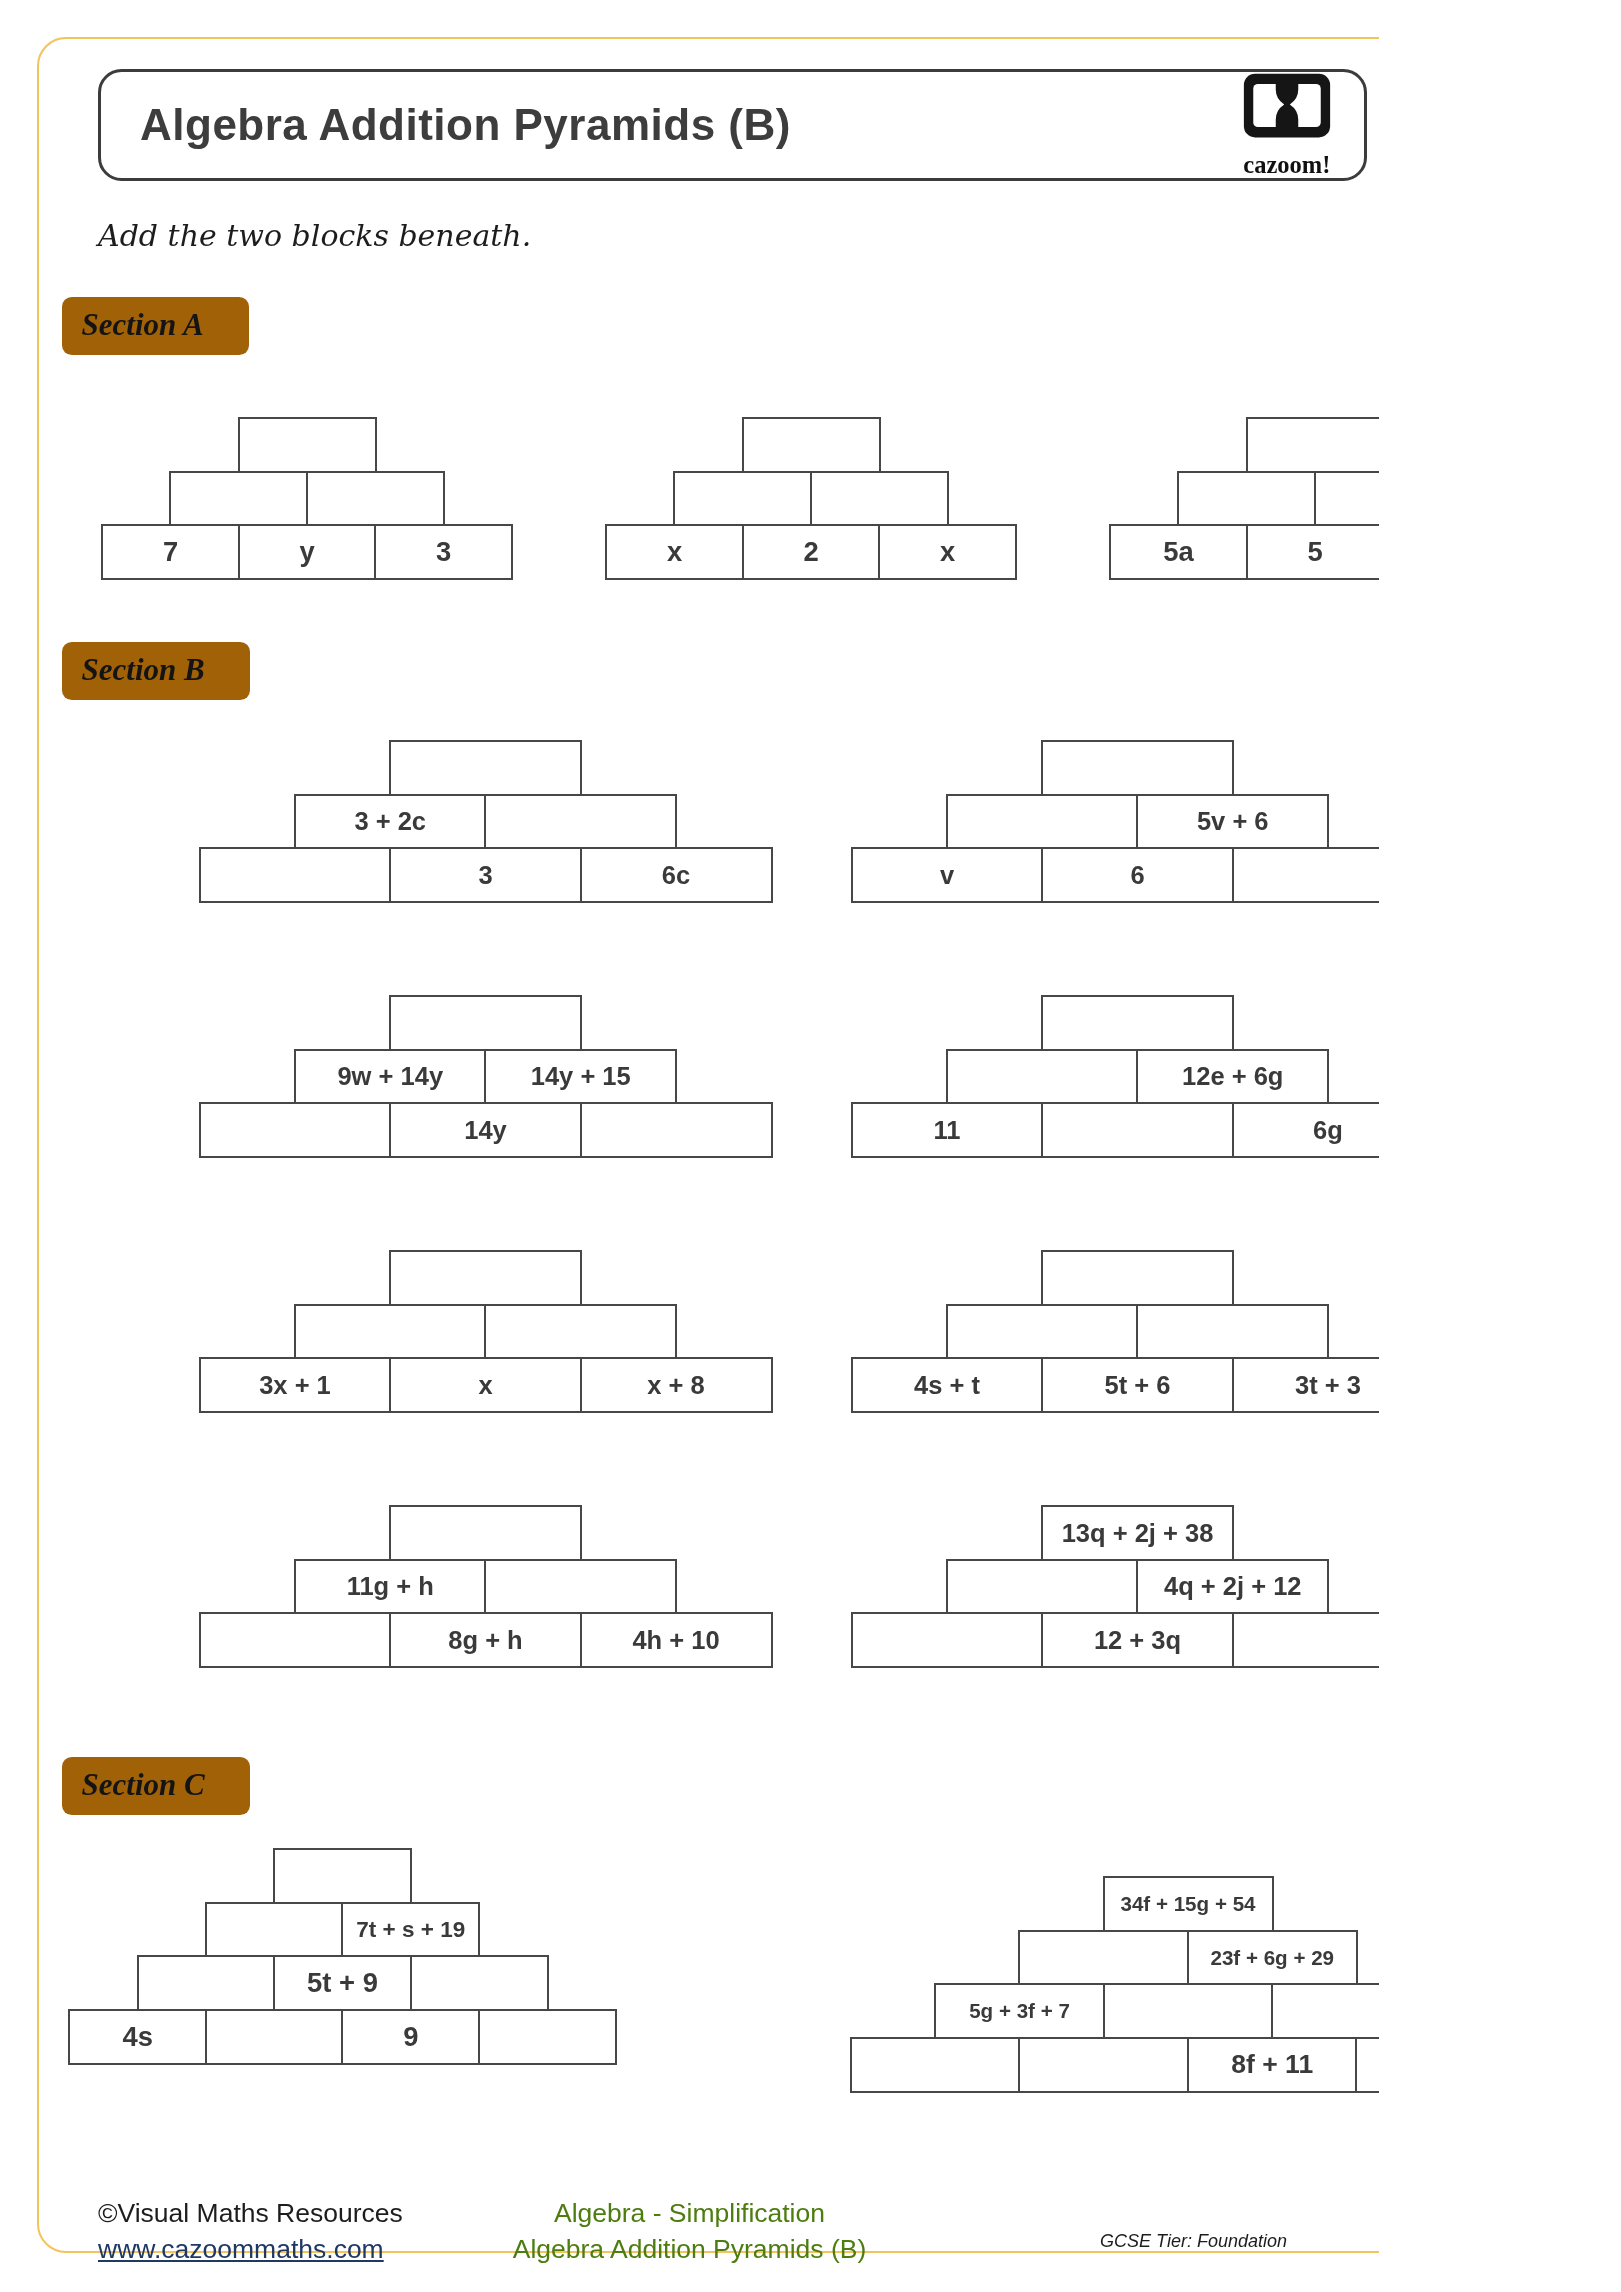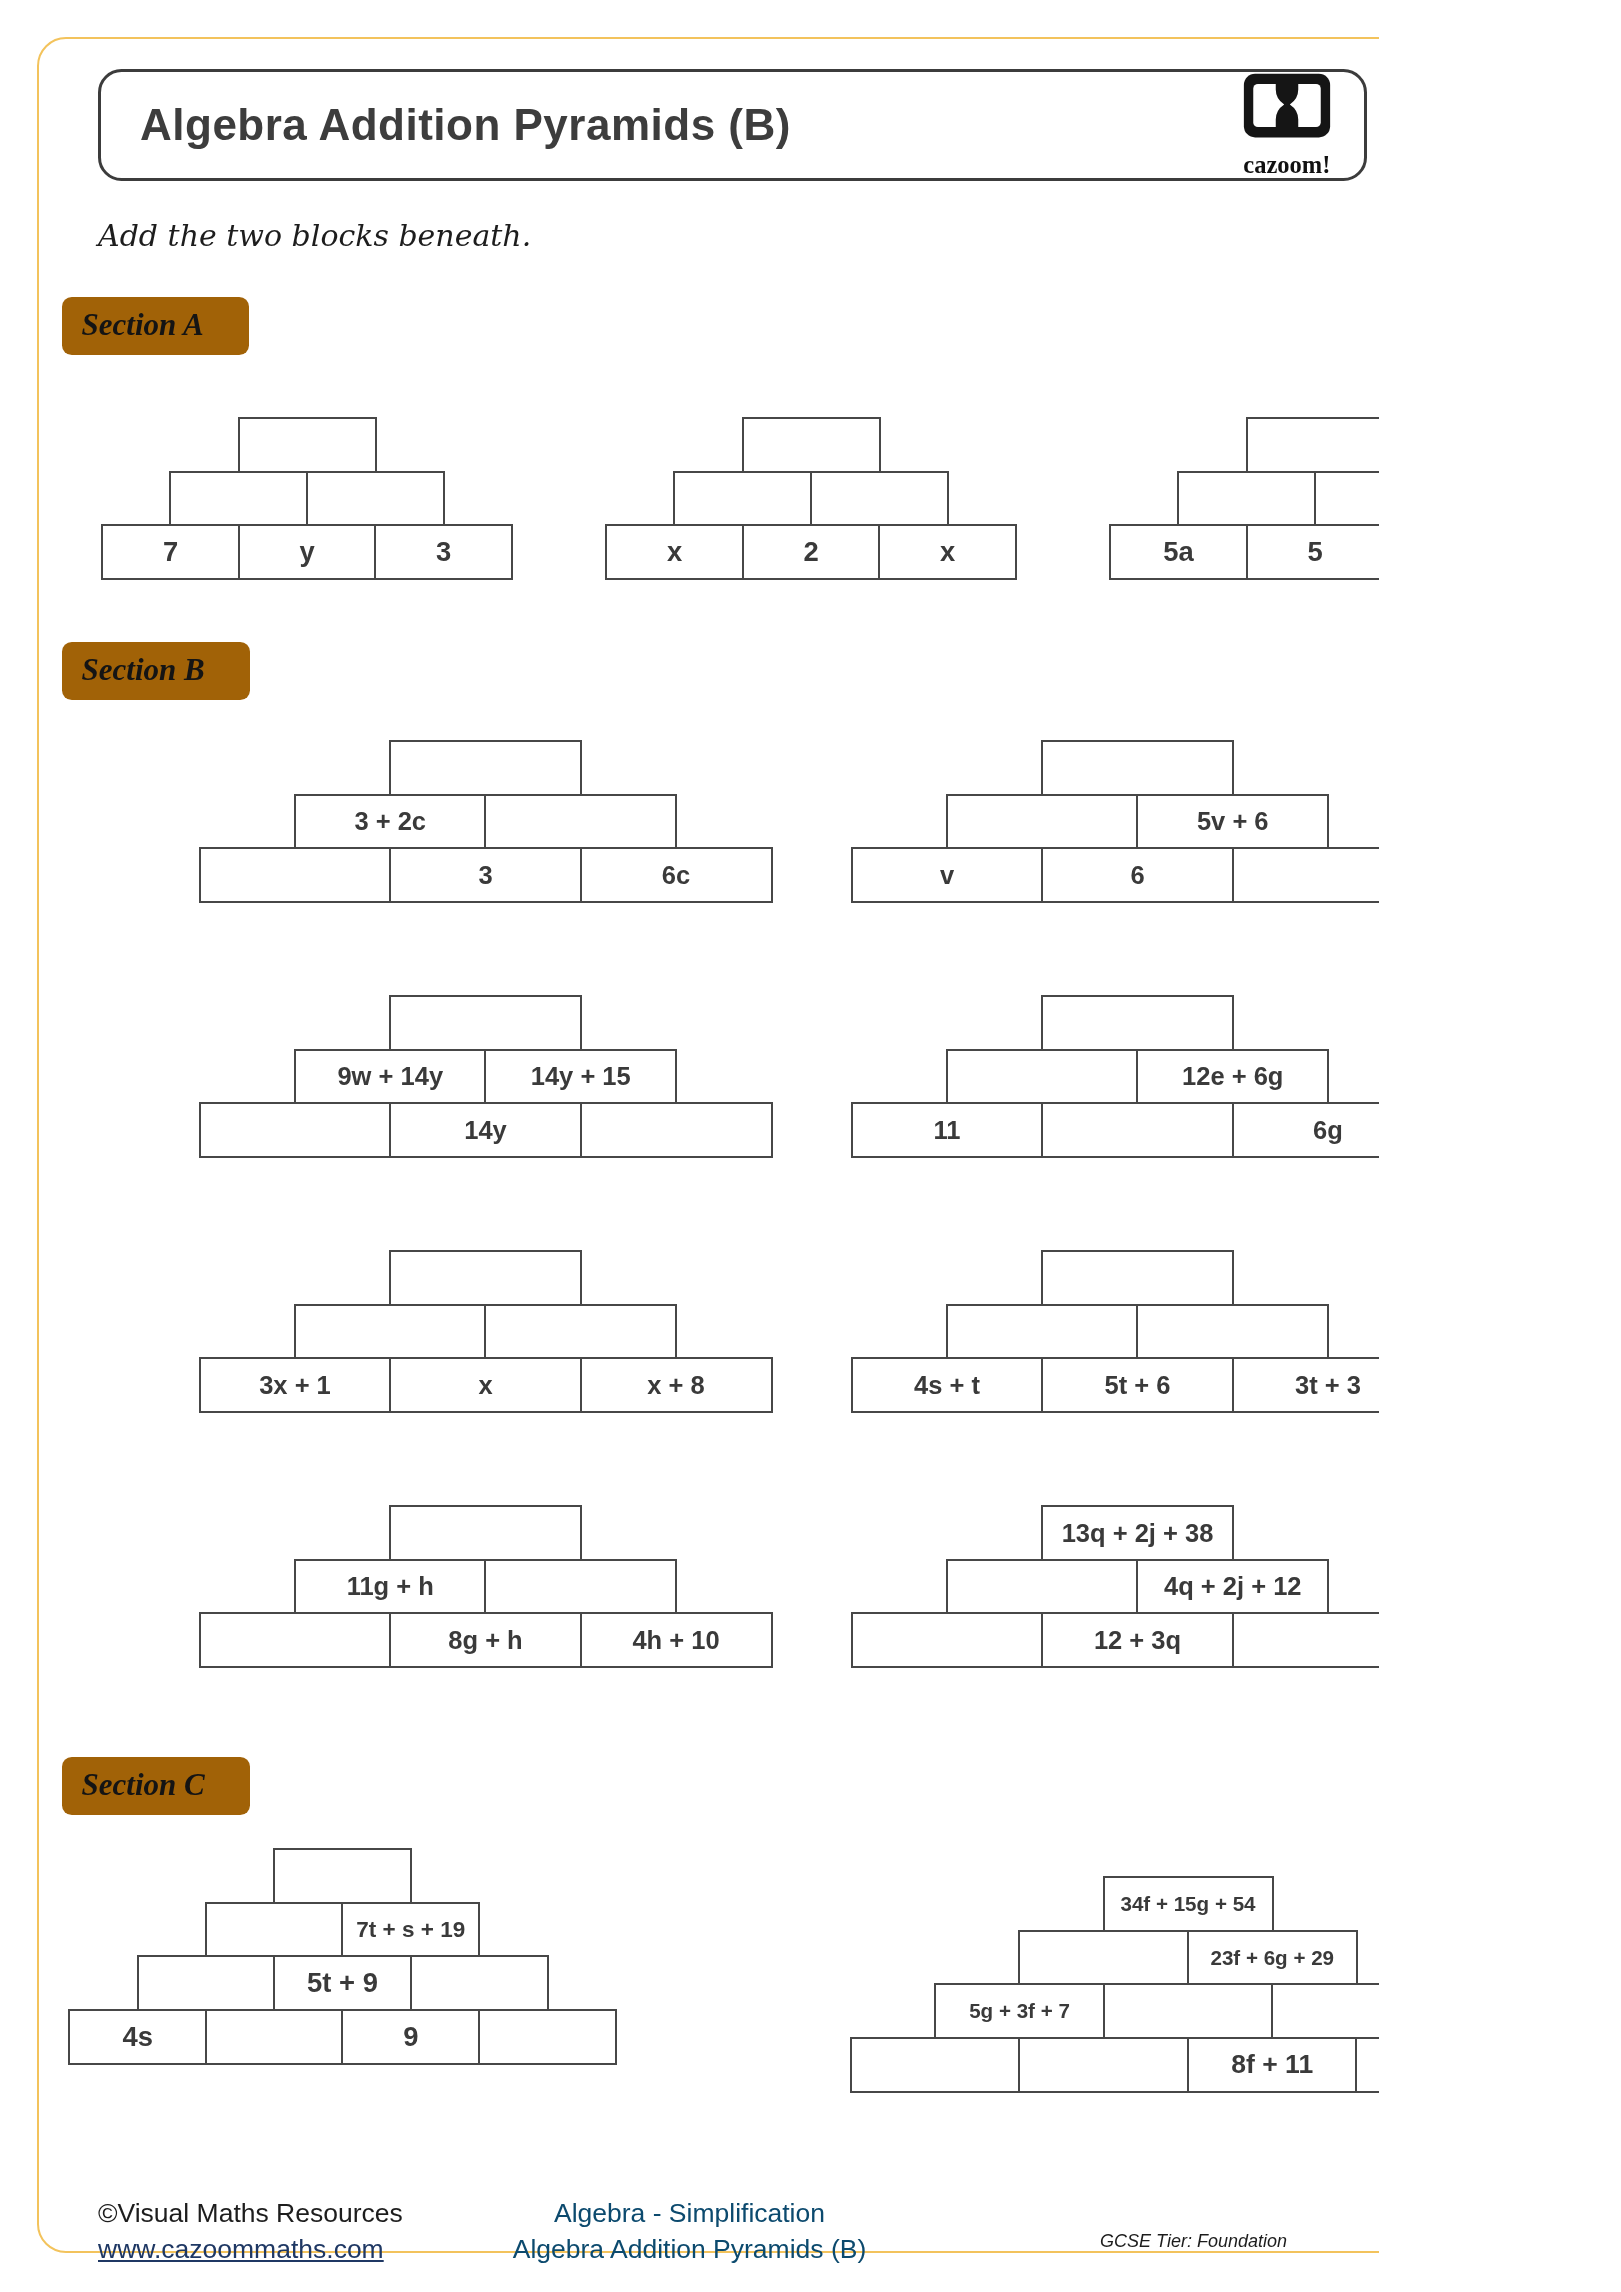--- a/index.html
+++ b/index.html
@@ -39,21 +39,21 @@
   .pyr-b{--cw:193px;--fs:25.5px;width:579px;text-align:center;}
   .pyr-cl{--cw:139px;--fs:27.4px;width:557px;}
   .pyr-cl .prow:nth-child(2){--fs:22.5px;}
   .pyr-cr{--cw:171px;--fs:20.6px;width:682px;}
   .pyr-cr .prow:last-child{--fs:26.5px;}
 
   
   .footer-left{position:absolute;left:98px;top:2196px;font-size:26.5px;color:#1d1d1d;line-height:1.35;}
   .footer-left a{color:#1f3864;text-decoration:underline;}
   .footer-center{position:absolute;left:0;right:0;top:2196px;text-align:center;
-                 font-size:26.5px;color:#0c4a6e;line-height:1.35;}
+                 font-size:26.5px;color:#4d7c0f;line-height:1.35;}
   .footer-right{position:absolute;right:92px;top:2231px;font-size:18px;color:#1d1d1d;font-style:italic;}
 </style>
 </head>
 <body>
 
 <div class="page">
   <div class="frame"></div>
 
   <div class="title-box">
     <h1 class="title">Algebra Addition Pyramids (B)</h1>

